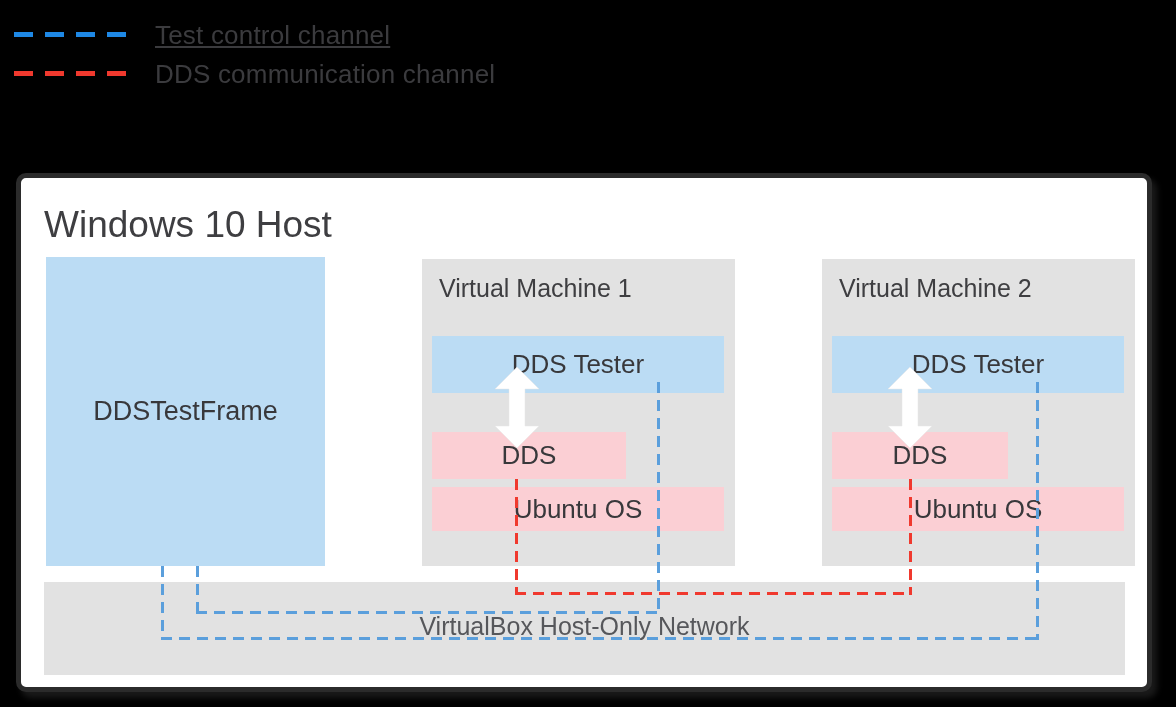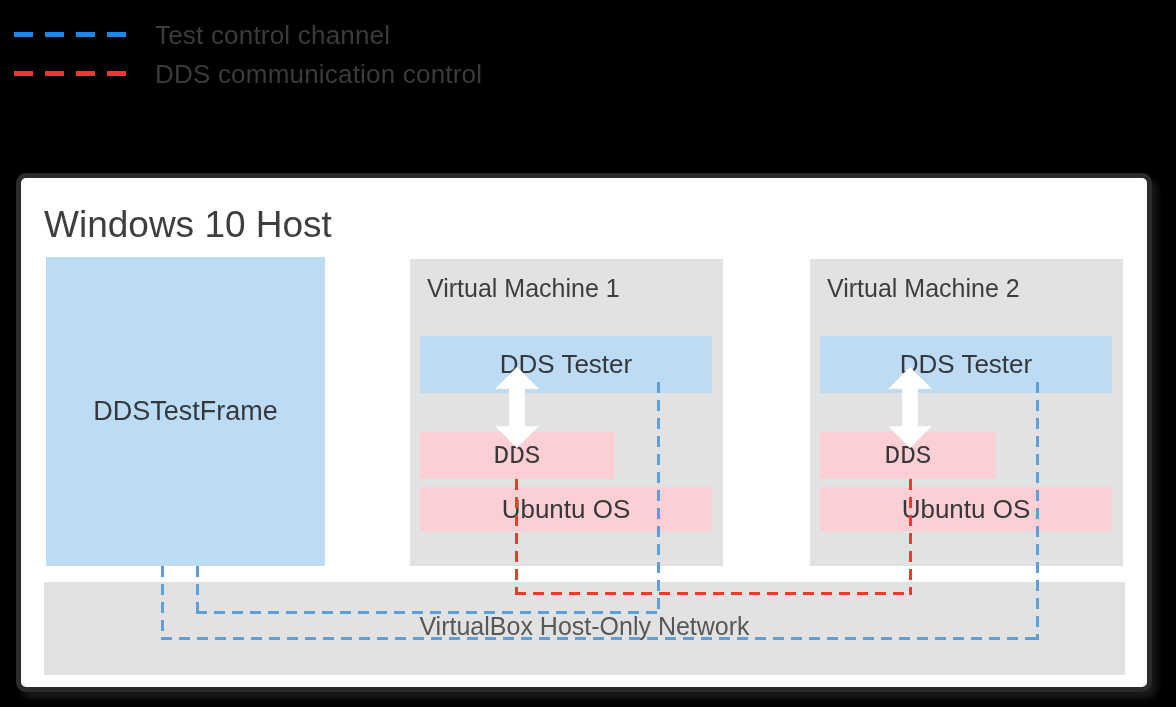--- a/index.html
+++ b/index.html
@@ -33,26 +33,26 @@
     font-size:37px; color:#3e3e41;
   }
 
   
   .block { position:absolute; display:flex; align-items:center; justify-content:center; }
   .block-label { font-size:26px; color:#38383b; white-space:nowrap; }
 
   .test-frame { left:46px; top:257px; width:279px; height:309px; background:#bbdcf4; }
   .test-frame .block-label { font-size:27px; }
 
-  .vm { position:absolute; top:259px; width:313px; height:307px; background:#e2e2e2; }
+  .vm { position:absolute; top:259px; width:313px; height:307px; background:#e2e2e2;margin-left:12px; }
   .vm1 { left:410px; }
   .vm2 { left:810px; }
   .vm-title { position:absolute; left:17px; top:15px; font-size:25px; color:#3e3e41; white-space:nowrap; }
   .vm .tester { left:10px; top:77px;  width:292px; height:57px; background:#bbdcf4; }
-  .vm .dds    { left:10px; top:173px; height:47px; background:#fbcfd4;font-family:Liberation Mono, monospace; }
+  .vm .dds    { left:10px; top:173px; height:47px; background:#fbcfd4; }
   .vm1 .dds   { width:194px; }
   .vm2 .dds   { width:176px; }
   .vm .os     { left:10px; top:228px; width:292px; height:44px; background:#fbcfd4; }
 
   .network-bar {
     position:absolute; left:44px; top:582px; width:1081px; height:93px;
     background:#e2e2e2;
   }
   .network-label {
     position:absolute; left:0; right:0; top:30px; text-align:center;
@@ -71,23 +71,23 @@
   
   .arrow { position:absolute; z-index:6; width:44px; height:81px; }
 </style>
 </head>
 <body>
 
 <div class="stage">
 
   <div class="legend">
     <div class="legend-line blue"></div>
-    <div class="legend-label" style="top:20px;">Test control channel</div>
+    <div class="legend-label" style="top:20px;text-decoration:underline;">Test control channel</div>
     <div class="legend-line red"></div>
-    <div class="legend-label" style="top:59px;">DDS communication control</div>
+    <div class="legend-label" style="top:59px;">DDS communication channel</div>
   </div>
 
   <div class="host-box"></div>
   <div class="host-title">Windows 10 Host</div>
 
   <div class="block test-frame">
     <span class="block-label">DDSTestFrame</span>
   </div>
 
   <div class="vm vm1">

